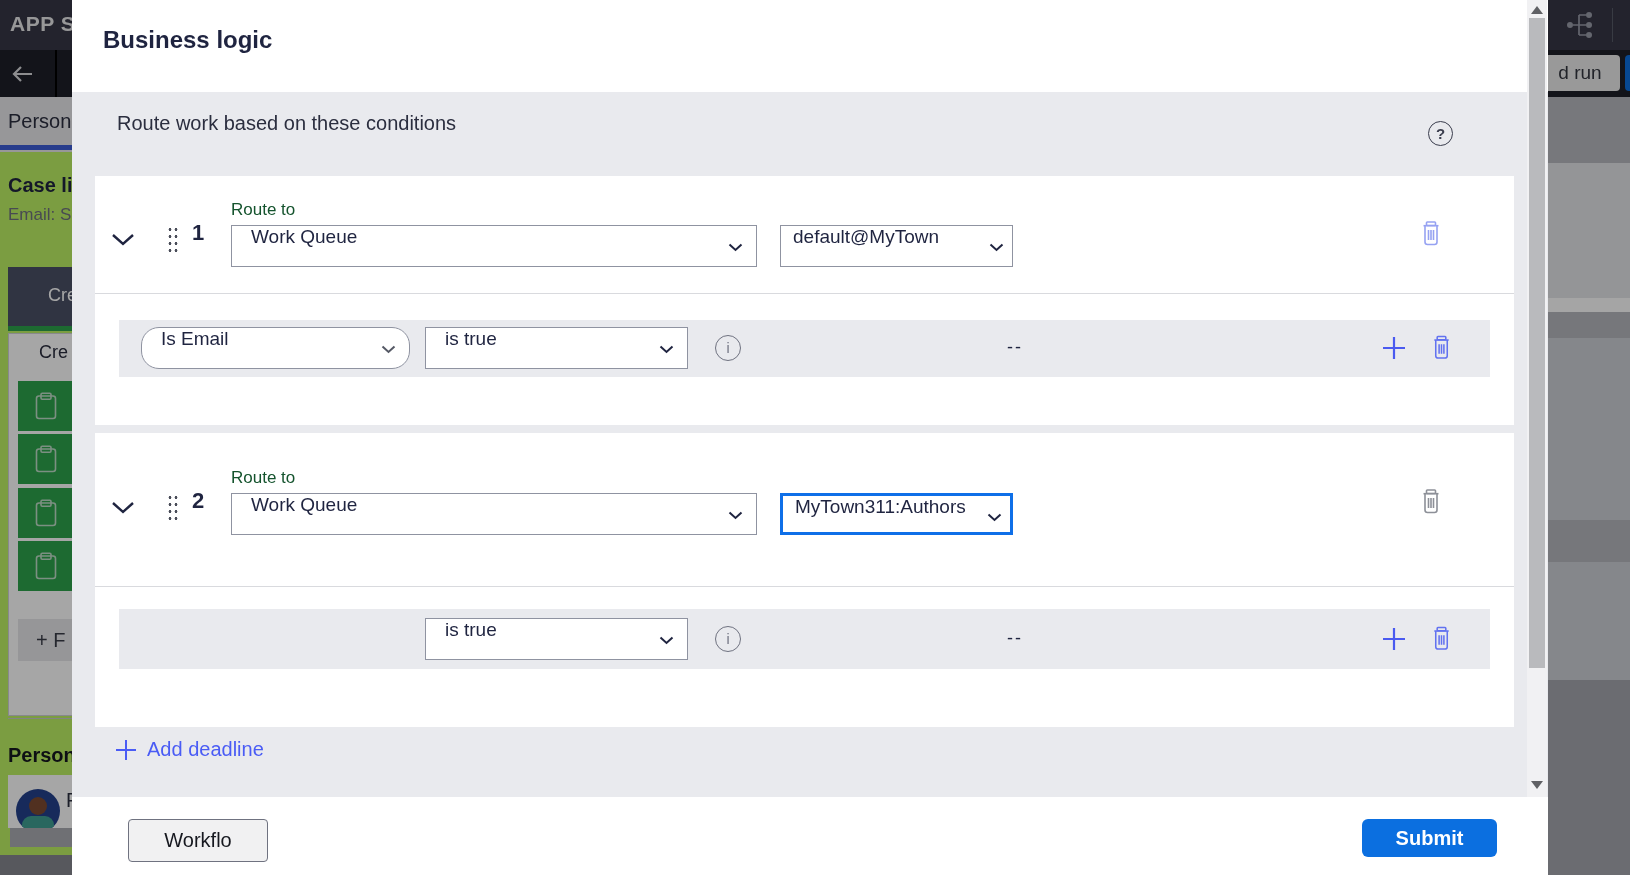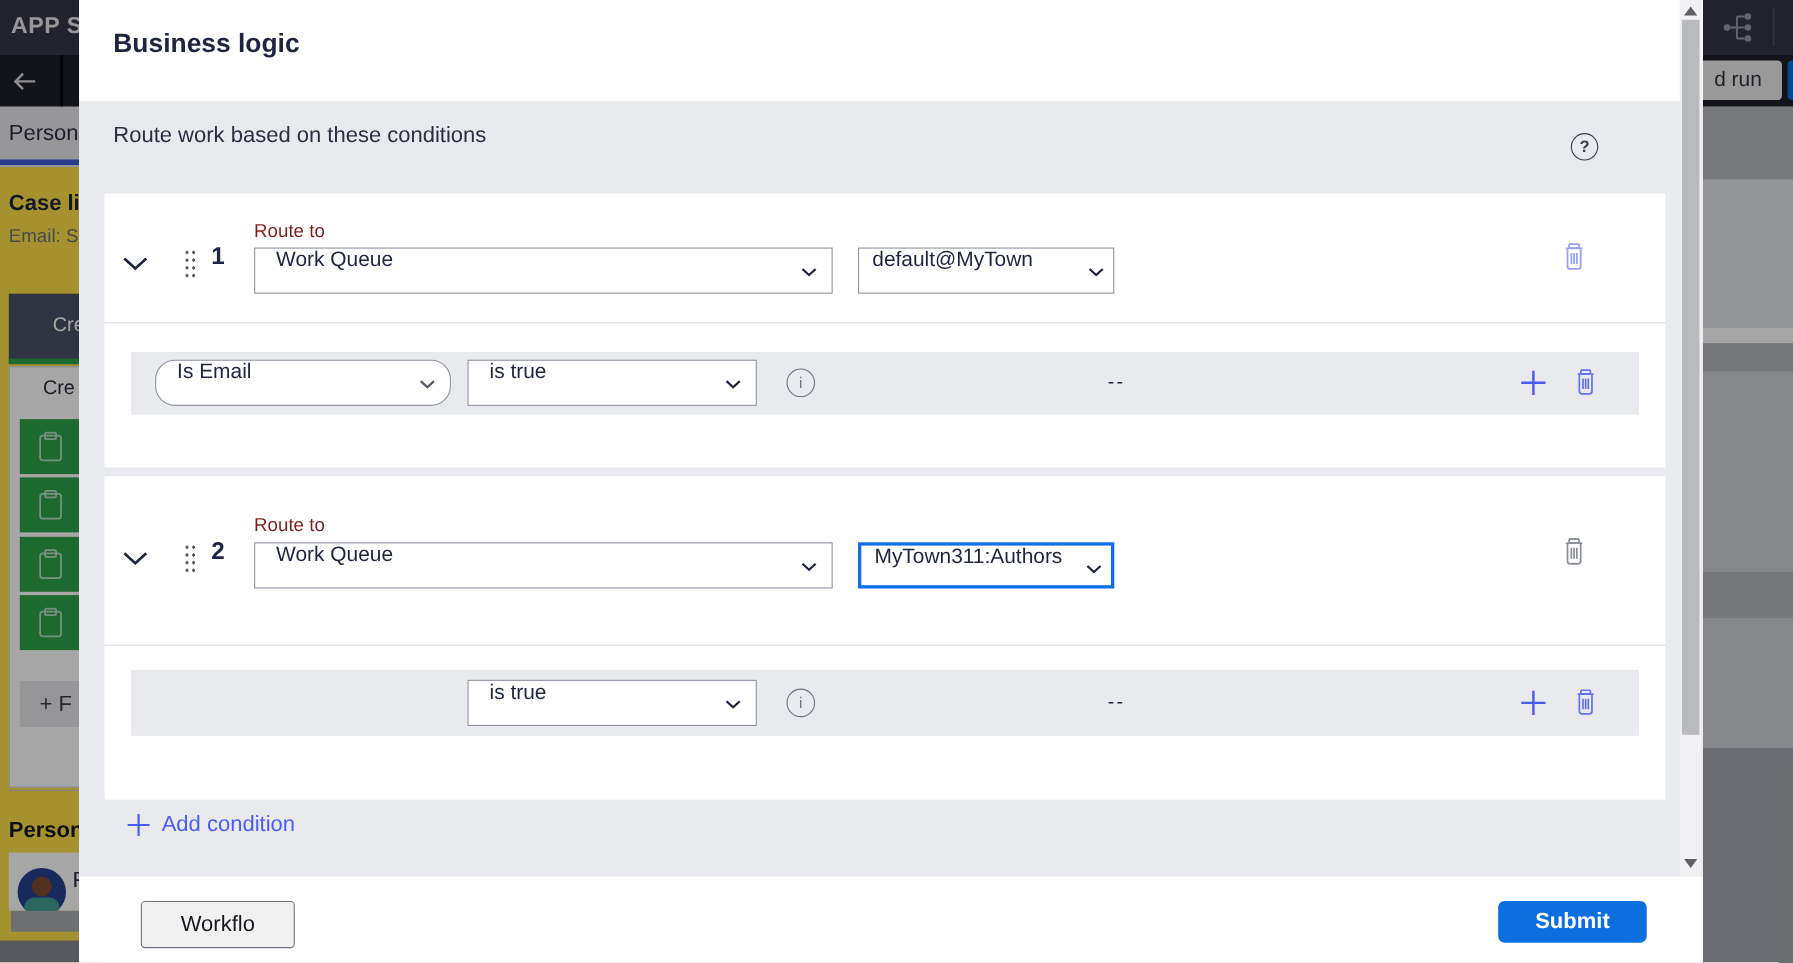--- a/index.html
+++ b/index.html
@@ -15,21 +15,21 @@
   .net-icon{position:absolute;left:1564px;top:9px;}
   .bg-header2{position:absolute;left:0;top:50px;width:1630px;height:47px;background:#1e2029;}
   .back-arrow{position:absolute;left:8px;top:9px;}
   .h2-divider{position:absolute;left:55px;top:0;width:2px;height:47px;background:#000;}
   .runbtn{position:absolute;left:1540px;top:5px;width:80px;height:36px;background:#ececec;border-radius:4px;
           color:#33363f;font-size:19px;display:flex;align-items:center;justify-content:center;white-space:nowrap;}
   .bluesliver{position:absolute;left:1625px;top:5px;width:5px;height:36px;background:#0b6fe0;border-radius:4px 0 0 4px;}
   .bg-tabrow{position:absolute;left:0;top:97px;width:72px;height:55px;background:#e9e9ec;}
   .tab-label{position:absolute;left:8px;top:13px;font-size:20px;color:#2b2e3f;white-space:nowrap;}
   .tab-underline{position:absolute;left:0;top:48px;width:72px;height:5px;background:#3d5cd7;}
-  .bg-left{position:absolute;left:0;top:152px;width:72px;height:723px;background:#fde047;padding-left:16px;}
+  .bg-left{position:absolute;left:0;top:152px;width:72px;height:723px;background:#bef264;padding-left:16px;}
   .case-title{position:absolute;left:8px;top:22px;font-size:20px;font-weight:bold;color:#1f2440;white-space:nowrap;}
   .view-sub{position:absolute;left:8px;top:53px;font-size:17px;color:#6f727e;white-space:nowrap;}
   .darkbtn{position:absolute;left:8px;top:115px;width:64px;height:59px;background:#4a5066;border-bottom:5px solid #2da44c;
            color:#fff;font-size:18px;}
   .darkbtn span{position:absolute;left:40px;top:18px;white-space:nowrap;}
   .panel{position:absolute;left:8px;top:181px;width:64px;height:381px;background:#fff;border:1px solid #d2d3d7;border-right:none;}
   .panel-head{position:absolute;left:30px;top:8px;font-size:18px;color:#2b2e3f;white-space:nowrap;}
   .tile{position:absolute;left:9px;width:55px;height:50px;background:#2da44c;display:flex;align-items:center;justify-content:center;}
   .addfield{position:absolute;left:9px;top:285px;width:55px;height:42px;background:#e7e7ea;color:#3a3d47;font-size:20px;
             display:flex;align-items:center;padding-left:18px;white-space:nowrap;}
@@ -55,35 +55,35 @@
   .rb7{position:absolute;left:0;top:465px;width:83px;height:118px;background:#cdcfd6;}
   .rb8{position:absolute;left:0;top:583px;width:83px;height:195px;background:#a5a7ae;}
 
   .dim{position:absolute;inset:0;background:rgba(0,0,0,0.35);z-index:5;}
 
   
   .modal{position:absolute;left:72px;top:0;width:1476px;height:875px;z-index:10;background:#fff;}
   .m-header{position:absolute;left:0;top:0;width:1476px;height:92px;background:#fff;}
   .m-title{position:absolute;left:31px;top:26px;font-size:24px;font-weight:600;color:#1f2440;}
   .m-body{position:absolute;left:0;top:92px;width:1476px;height:705px;background:#e9eaee;}
-  .m-heading{position:absolute;left:31px;top:20px;font-size:20px;color:#2b2e3f;}
+  .m-heading{position:absolute;left:45px;top:20px;font-size:20px;color:#2b2e3f;}
   .circle-icon{border-radius:50%;display:flex;align-items:center;justify-content:center;box-sizing:border-box;}
   .m-help{position:absolute;left:1356px;top:29px;width:25px;height:25px;border:1.6px solid #3a3d4d;color:#3a3d4d;
           font-size:15px;font-weight:600;}
   .card{position:absolute;left:23px;width:1419px;background:#fff;}
   .card1{top:84px;height:249px;}
   .card2{top:341px;height:294px;}
   .chev{position:absolute;left:16px;cursor:pointer;}
   .card1 .chev{top:57px;} .card2 .chev{top:68px;}
   .dots{position:absolute;left:72px;width:11px;height:27px;
         background-image:radial-gradient(circle,#4a4d59 1.3px,transparent 1.6px);background-size:6px 7px;}
   .card1 .dots{top:50px;} .card2 .dots{top:61px;}
   .num{position:absolute;left:97px;font-size:22px;font-weight:600;color:#1f2440;}
   .card1 .num{top:44px;} .card2 .num{top:55px;}
-  .routelbl{position:absolute;left:136px;font-size:17px;color:#7f1d1d;}
+  .routelbl{position:absolute;left:136px;font-size:17px;color:#14532d;}
   .card1 .routelbl{top:24px;} .card2 .routelbl{top:35px;}
   .sel{position:absolute;height:42px;background:#fff;border:1px solid #8f93a1;box-sizing:border-box;
        display:flex;align-items:flex-start;padding:0 34px 0 19px;font-size:19px;color:#1f2440;cursor:pointer;white-space:nowrap;}
   .sel svg{position:absolute;right:13px;top:17px;}
   .sel-type{left:136px;width:526px;}
   .card1 .sel-type,.card1 .sel-target{top:49px;} .card2 .sel-type,.card2 .sel-target{top:60px;}
   .sel-target{left:685px;width:233px;padding-left:12px;padding-right:26px;}
   .sel-target svg{right:8px;}
   .focused{border:3px solid #0e6fe8;}
   .card-trash{position:absolute;left:1324px;cursor:pointer;}
@@ -313,21 +313,21 @@
             <path d="M6 5.2 v16.3 a2.5 2.5 0 0 0 2.5 2.5 h7 a2.5 2.5 0 0 0 2.5 -2.5 V5.2"></path>
             <path d="M9.5 9.5 v10 M12 9.5 v10 M14.5 9.5 v10"></path>
           </svg>
         </div>
       </div>
 
       <div class="addcond">
         <svg width="22" height="22" viewBox="0 0 22 22">
           <path d="M11 1 V21 M1 11 H21" stroke="#4a5cf5" stroke-width="2" fill="none"></path>
         </svg>
-        <span>Add condition</span>
+        <span>Add deadline</span>
       </div>
     </div>
 
     <div class="m-scrollbar">
       <div class="sb-up"></div>
       <div class="sb-thumb"></div>
       <div class="sb-down"></div>
     </div>
 
     <div class="m-footer">

